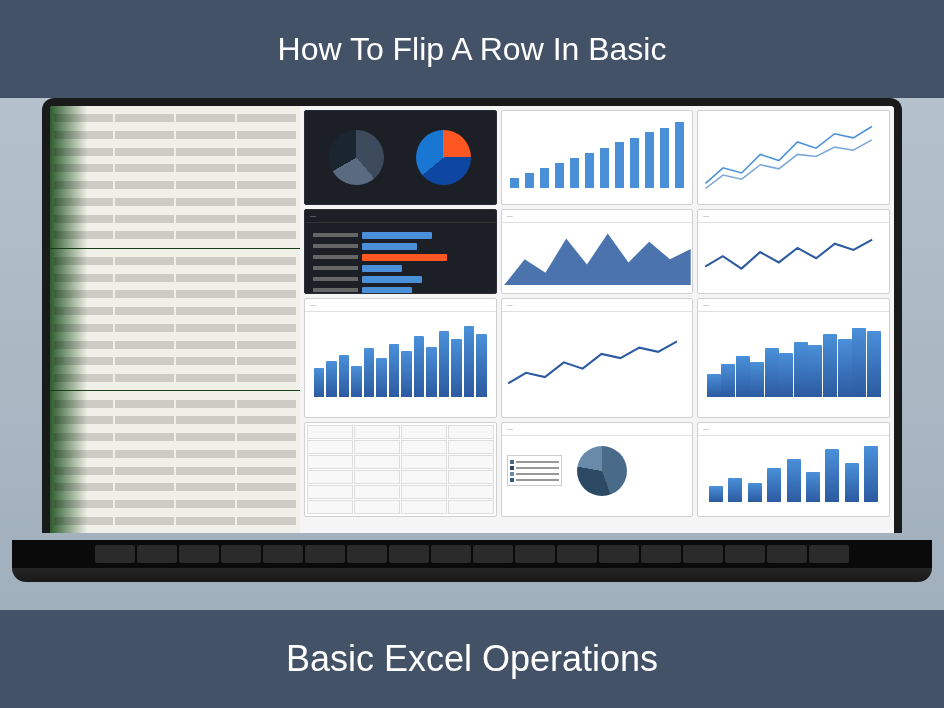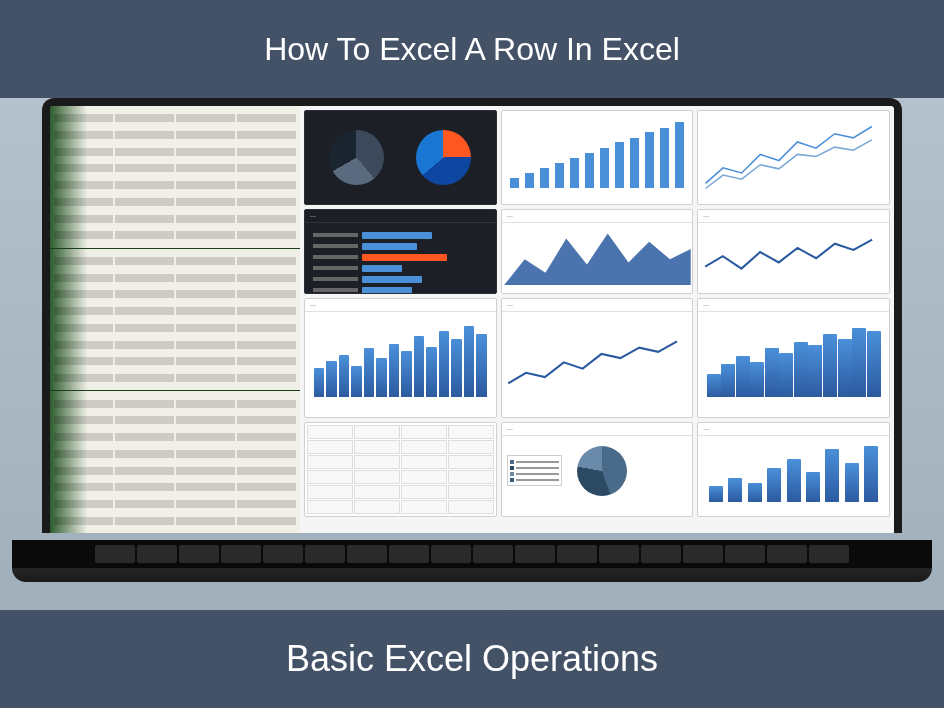--- a/index.html
+++ b/index.html
@@ -263,21 +263,21 @@
     .legend-text {
       flex: 1;
       height: 2px;
       background: #999;
     }
   </style>
 </head>
 <body>
 
 <div class="header-banner">
-  <h1 class="header-title">How To Excel A Row In Excel</h1>
+  <h1 class="header-title">How To Flip A Row In Basic</h1>
 </div>
 
 <div class="laptop-area">
   <div class="laptop-screen">
     <div class="screen-content">
 
       <div class="spreadsheet-panel">
         <div class="sheet-block">
           <div class="sheet-row">
               <div class="sheet-cell"></div>

